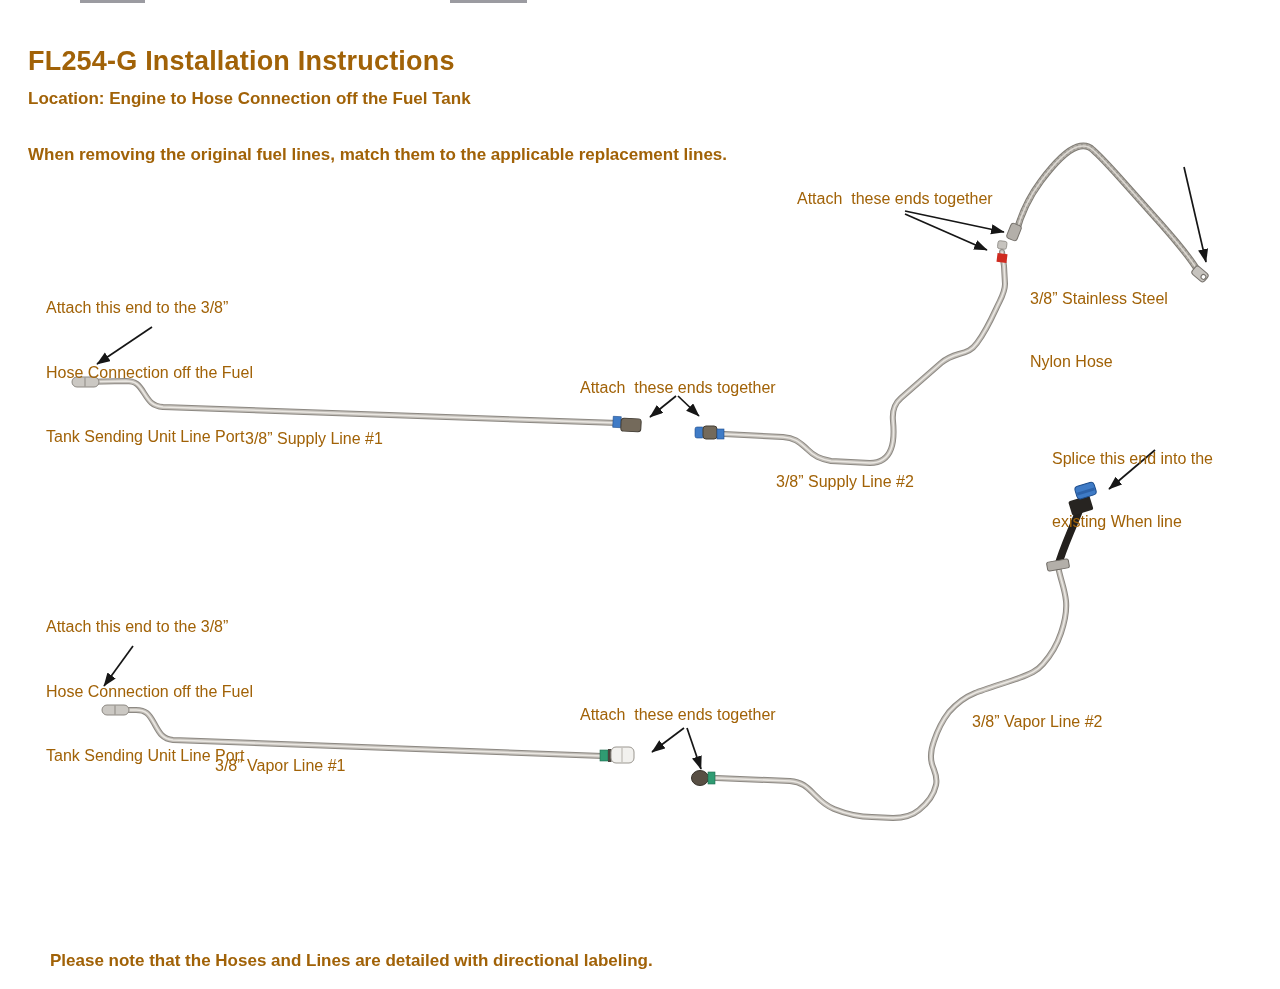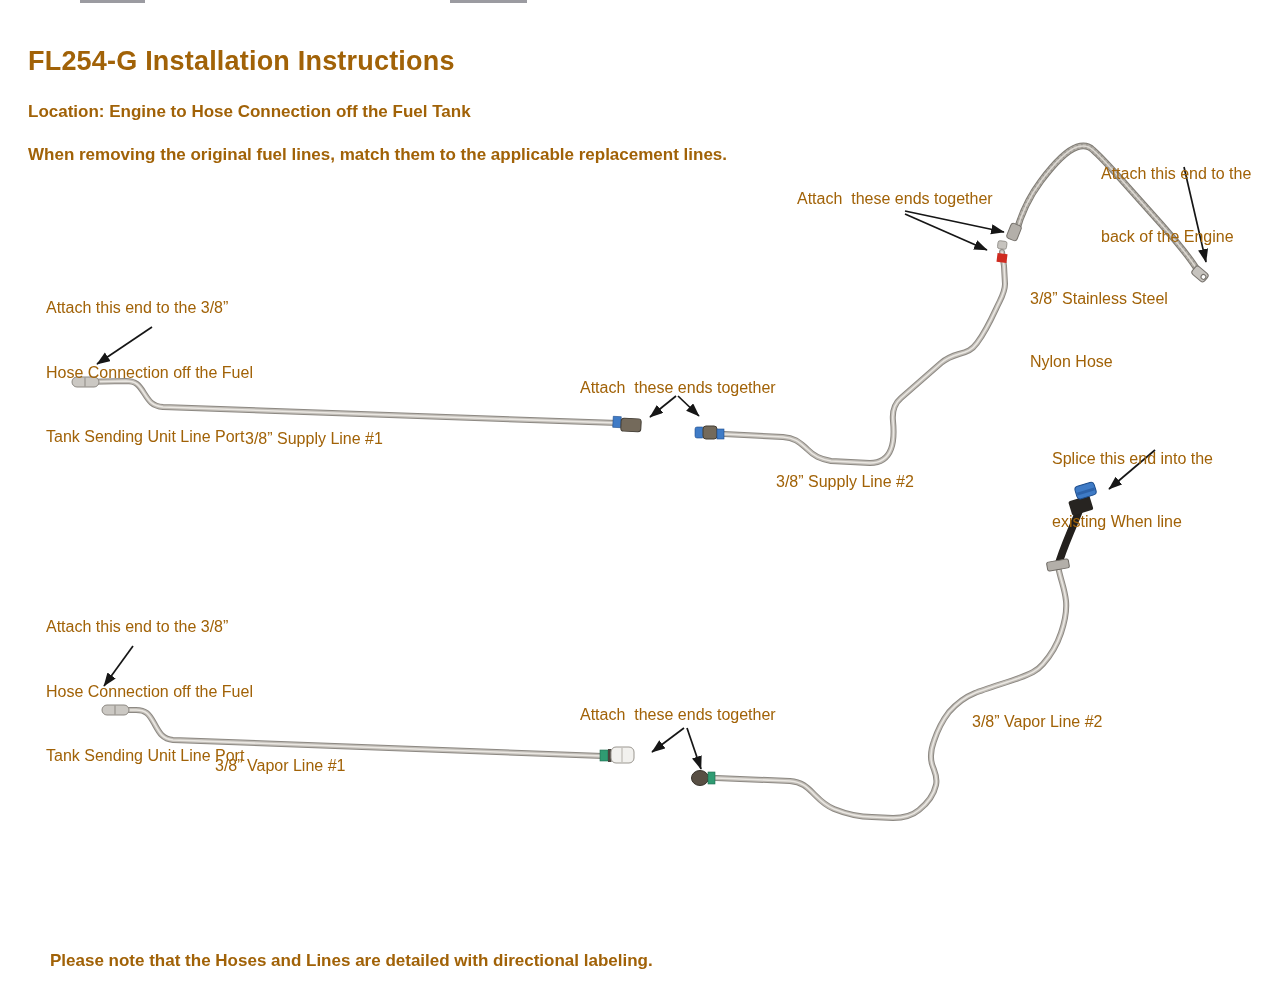--- a/index.html
+++ b/index.html
@@ -134,27 +134,23 @@
       <line class="arrow" x1="905" y1="214" x2="987" y2="250"></line>
       <line class="arrow" x1="1184" y1="167" x2="1206" y2="262"></line>
       <line class="arrow" x1="1155" y1="450" x2="1109" y2="489"></line>
       <line class="arrow" x1="133" y1="646" x2="104" y2="686"></line>
       <line class="arrow" x1="684" y1="728" x2="652" y2="752"></line>
       <line class="arrow" x1="687" y1="728" x2="701" y2="769"></line>
     </g>
   </svg>
 
   <div class="txt title" style="left:28px; top:46px;">FL254-G Installation Instructions</div>
-  <div class="txt sub" style="left:28px; top:102px;">Location: Engine to Hose Connection off the Fuel Tank</div>
+  <div class="txt sub" style="left:28px; top:89px;">Location: Engine to Hose Connection off the Fuel Tank</div>
   <div class="txt intro" style="left:28px; top:145px;">When removing the original fuel lines, match them to the applicable replacement lines.</div>
 
-  <div class="txt ann" style="left:1101px; top:121px;">
-    <div>Attach this end to the</div>
-    <div>back of the Engine</div>
-  </div>
 
   <div class="txt ann" style="left:797px; top:188px;">Attach  these ends together</div>
 
   <div class="txt ann" style="left:1030px; top:246px;">
     <div>3/8” Stainless Steel</div>
     <div>Nylon Hose</div>
   </div>
 
   <div class="txt ann3" style="left:33px; top:254px;">
     <div>Attach this end to the 3/8”</div>

